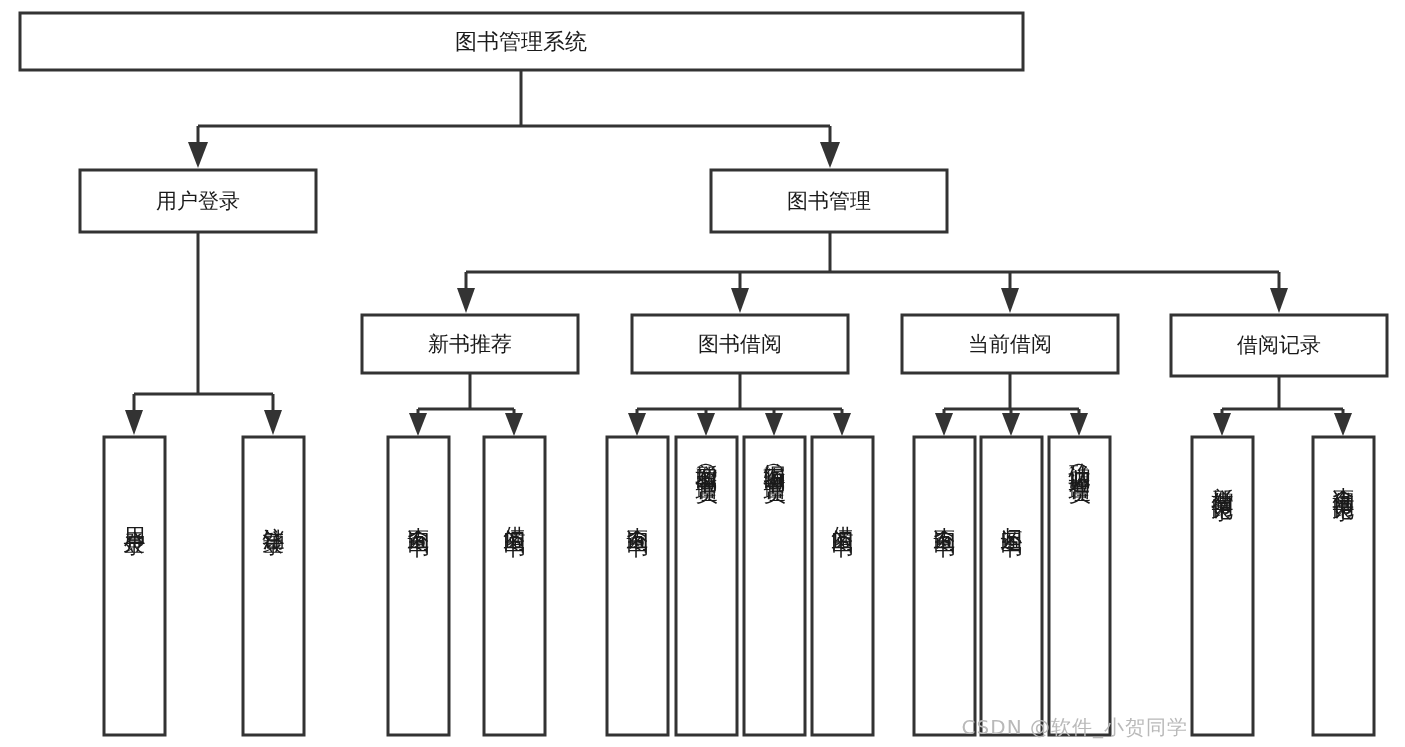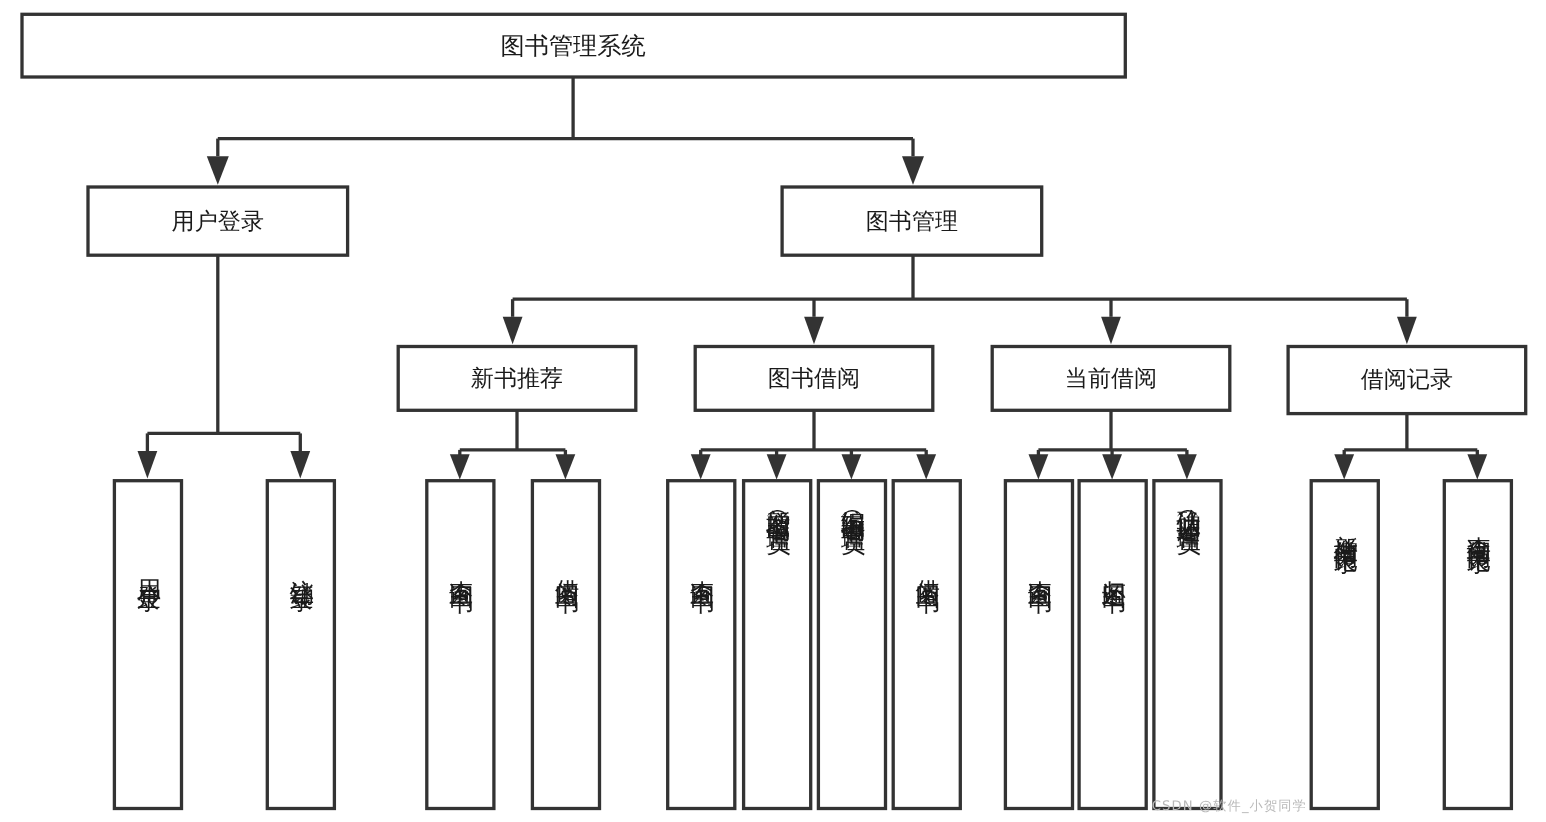--- a/index.html
+++ b/index.html
@@ -65,21 +65,21 @@
     line-height: 1;
     letter-spacing: 3px;
     color: #1a1a1a;
     white-space: nowrap;
   }
   .watermark {
     position: absolute;
     right: 8px;
     bottom: 6px;
     font-family: "DejaVu Sans", "Liberation Sans", sans-serif;
-    font-size: 12px;
+    font-size: 20px;
     color: #b9b9b9;
     letter-spacing: 1px;
     white-space: nowrap;
   }
 </style>
 </head>
 <body>
 
 <div id="diagram-root">
 

